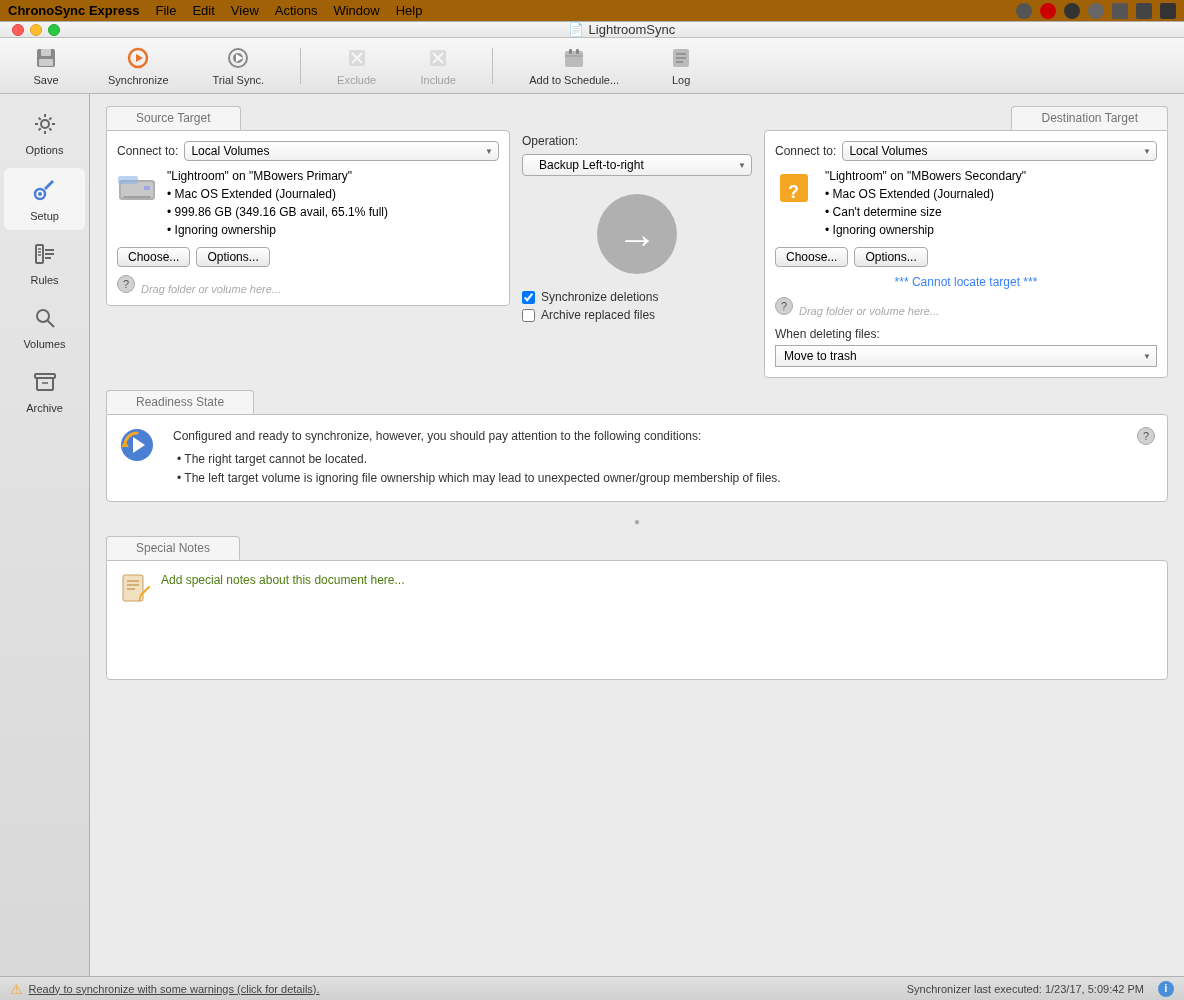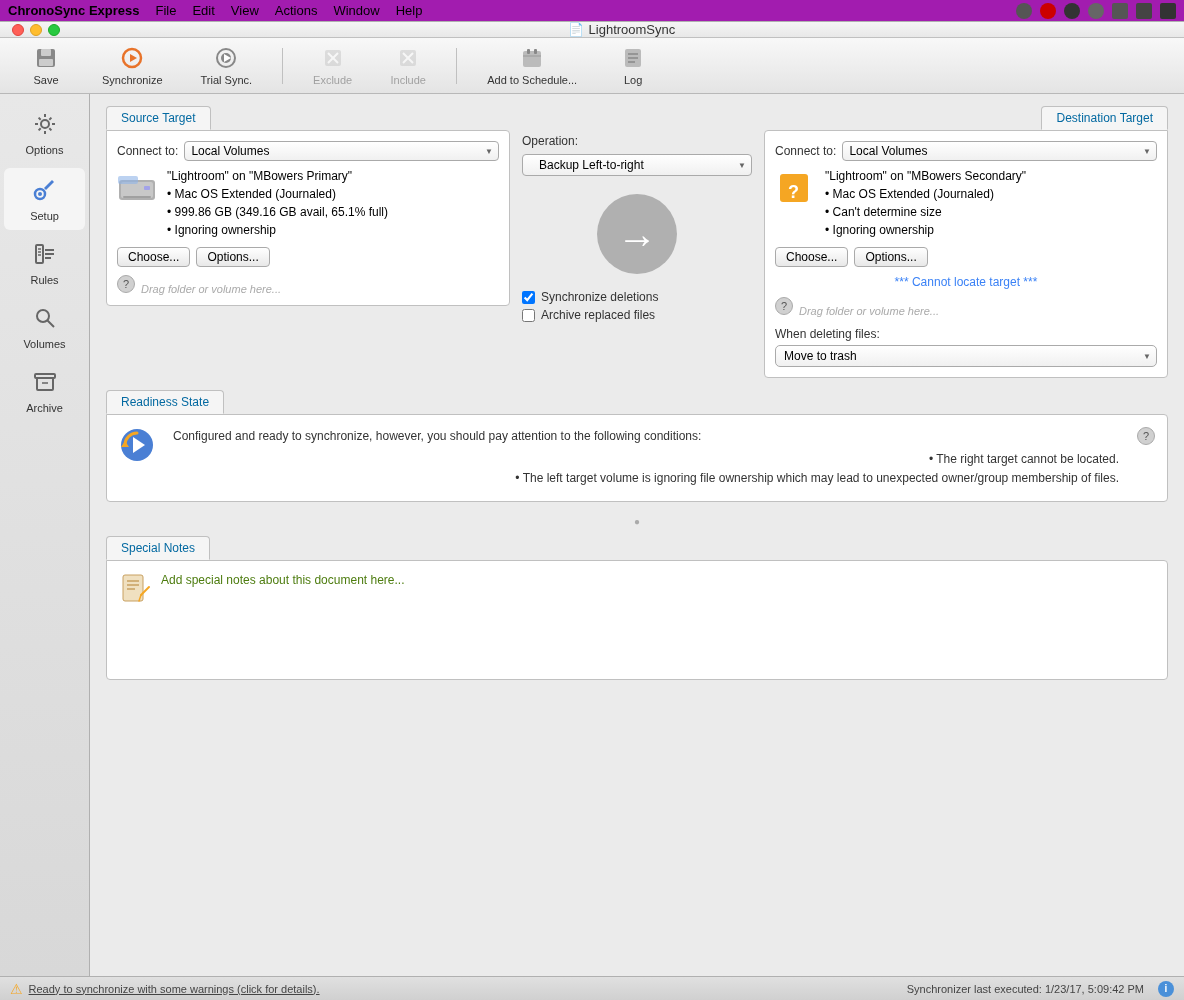--- a/index.html
+++ b/index.html
@@ -10,21 +10,21 @@
       width: 1184px;
       height: 1000px;
       overflow: hidden;
     }
 
     
     .menubar {
       display: flex;
       align-items: center;
       height: 22px;
-      background: #a21caf;
+      background: #a16207;
       border-bottom: 1px solid #b0b0b0;
       padding: 0 8px;
       gap: 16px;
     }
     .menubar-app {
       font-weight: bold;
       font-size: 13px;
     }
     .menubar-item {
       font-size: 13px;
@@ -83,21 +83,21 @@
     }
 
     
     .toolbar {
       display: flex;
       align-items: center;
       height: 56px;
       background: linear-gradient(180deg, #f8f8f8 0%, #e4e4e4 100%);
       border-bottom: 1px solid #b8b8b8;
       padding: 0 16px;
-      gap: 14px;
+      gap: 20px;
     }
     .toolbar-btn {
       display: flex;
       flex-direction: column;
       align-items: center;
       justify-content: center;
       gap: 4px;
       padding: 4px 12px;
       cursor: pointer;
       border-radius: 6px;
@@ -296,21 +296,21 @@
       right: 6px;
       top: 50%;
       transform: translateY(-50%);
       color: #666;
       pointer-events: none;
     }
     .when-deleting-select {
       width: 100%;
       padding: 3px 20px 3px 8px;
       border: 1px solid #aaa;
-      border-radius: 5px;
+      border-radius: 0;
       background: linear-gradient(180deg, #fff 0%, #f0f0f0 100%);
       font-size: 12px;
       appearance: none;
       cursor: pointer;
     }
     .readiness-row {
       display: flex;
       align-items: flex-start;
       gap: 18px;
     }
@@ -318,21 +318,21 @@
       width: 36px;
       height: 36px;
       flex-shrink: 0;
       display: flex;
       align-items: center;
       justify-content: center;
       font-size: 28px;
     }
     .readiness-text { flex: 1; font-size: 12px; color: #333; line-height: 1.6; }
     .readiness-title { margin-bottom: 4px; }
-    .readiness-bullet { margin-left: 4px; text-align: right; }
+    .readiness-bullet { margin-left: 4px; }
     .readiness-bullet::before { content: '• '; }
 
     
     .statusbar {
       height: 24px;
       background: linear-gradient(180deg, #e0e0e0 0%, #d0d0d0 100%);
       border-top: 1px solid #b0b0b0;
       display: flex;
       align-items: center;
       padding: 0 10px;
@@ -348,27 +348,27 @@
       border-radius: 50%;
       background: #4a90d9;
       color: white;
       display: flex;
       align-items: center;
       justify-content: center;
       font-size: 10px;
       font-weight: bold;
     }
     .tab-label {
-      padding: 4px 14px;
+      padding: 4px 29px;
       font-size: 12px;
       background: linear-gradient(180deg, #e8e8e8 0%, #d8d8d8 100%);
       border: 1px solid #c0c0c0;
       border-bottom: none;
       border-radius: 4px 4px 0 0;
-      color: #0369a1;
+      color: #737373;
       cursor: pointer;
     }
     .tab-label.active {
       background: #f5f5f5;
       border-bottom: 1px solid #f5f5f5;
       z-index: 1;
     }
   </style>
 </head>
 <body>

